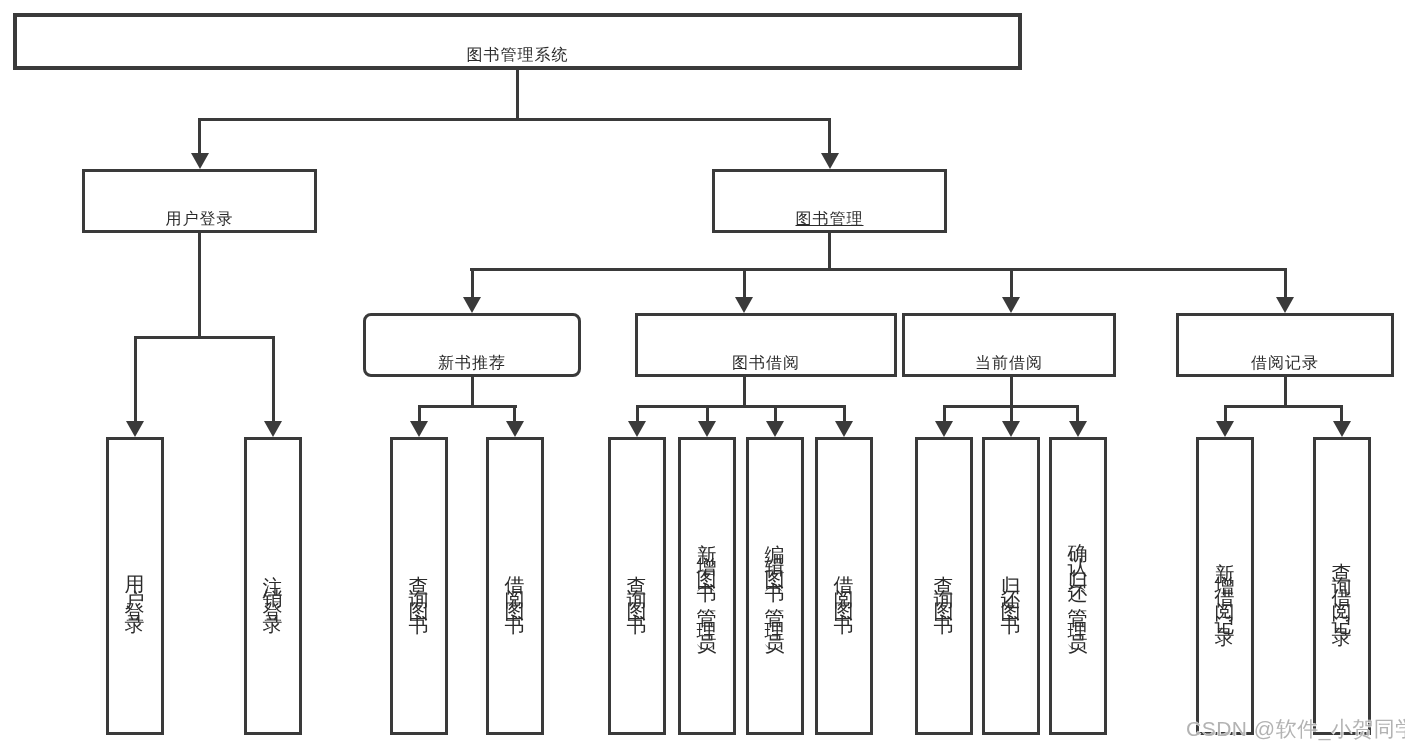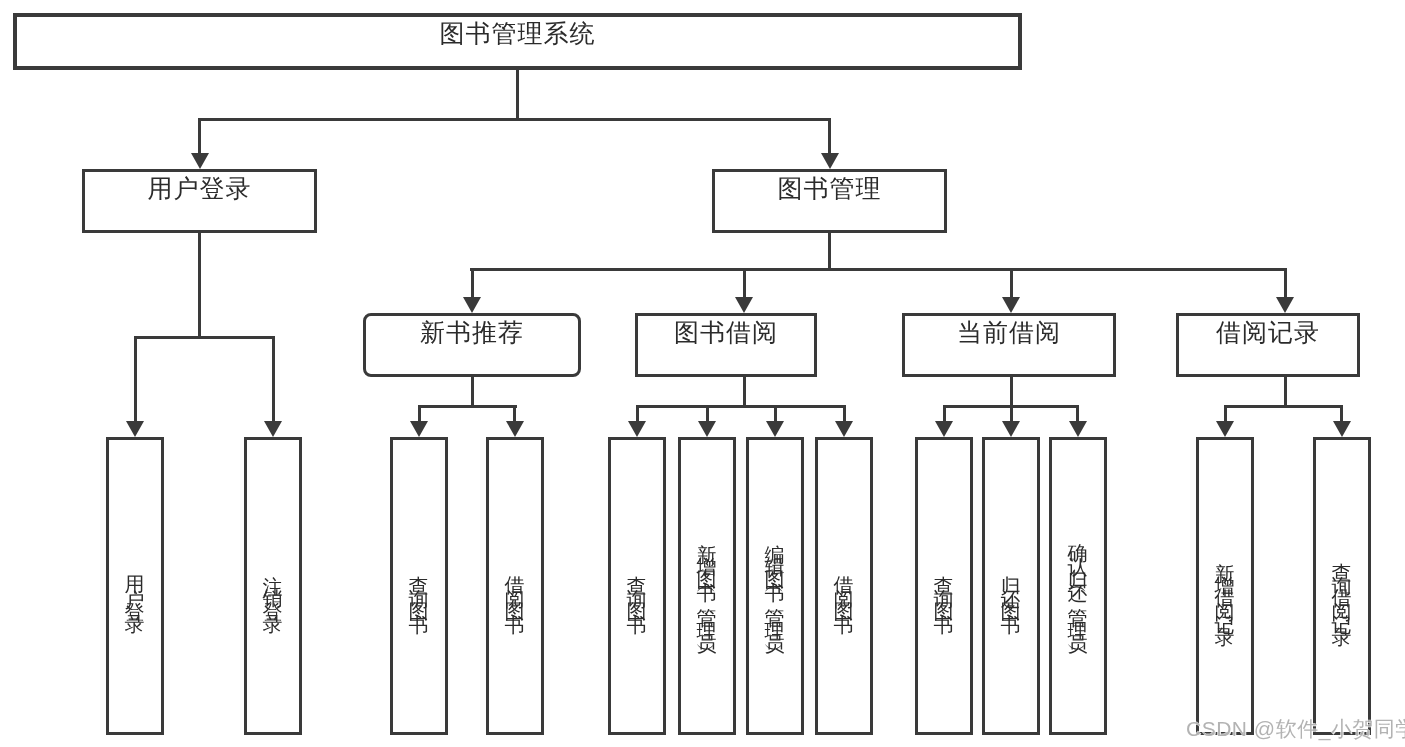--- a/index.html
+++ b/index.html
@@ -11,22 +11,22 @@
   html,body{margin:0;padding:0;background:#fff;}
   body{font-family:"Liberation Sans",sans-serif;color:var(--ink);}
   .canvas{
     position:relative;width:1405px;height:747px;background:var(--bg);
     overflow:hidden;
   }
   
   .hbox{
     position:absolute;box-sizing:border-box;background:#fff;
     border:3px solid var(--line);
-    display:flex;align-items:flex-start;justify-content:center;
-    font-size:25px;letter-spacing:1px;color:var(--ink);
+    display:flex;align-items:flex-end;justify-content:center;
+    font-size:16px;letter-spacing:1px;color:var(--ink);
   }
   .hbox.root{border-width:4px;}
   
   .vbox{
     position:absolute;box-sizing:border-box;background:#fff;
     border:3px solid var(--line);
     width:58px;top:437px;height:298px;
     display:flex;align-items:center;justify-content:center;
   }
   .vbox .vtext{
@@ -55,37 +55,37 @@
 <div class="canvas">
 
   <div class="hbox root" style="left:13px;top:13px;width:1009px;height:57px;">
     <span>图书管理系统</span>
   </div>
 
   <div class="hbox" style="left:82px;top:169px;width:235px;height:64px;">
     <span>用户登录</span>
   </div>
 
-  <div class="hbox" style="left:712px;top:169px;width:235px;height:64px;">
+  <div class="hbox" style="left:712px;top:169px;width:235px;height:64px;text-decoration:underline;">
     <span>图书管理</span>
   </div>
 
   <div class="hbox" style="left:363px;top:313px;width:218px;height:64px;border-radius:8px;">
     <span>新书推荐</span>
   </div>
 
-  <div class="hbox" style="left:635px;top:313px;width:182px;height:64px;">
+  <div class="hbox" style="left:635px;top:313px;width:262px;height:64px;">
     <span>图书借阅</span>
   </div>
 
   <div class="hbox" style="left:902px;top:313px;width:214px;height:64px;">
     <span>当前借阅</span>
   </div>
 
-  <div class="hbox" style="left:1176px;top:313px;width:184px;height:64px;">
+  <div class="hbox" style="left:1176px;top:313px;width:218px;height:64px;">
     <span>借阅记录</span>
   </div>
 
   <div class="vbox" style="left:106px;">
     <span class="vtext">用户登录</span>
   </div>
   <div class="vbox" style="left:244px;">
     <span class="vtext">注销登录</span>
   </div>
 

